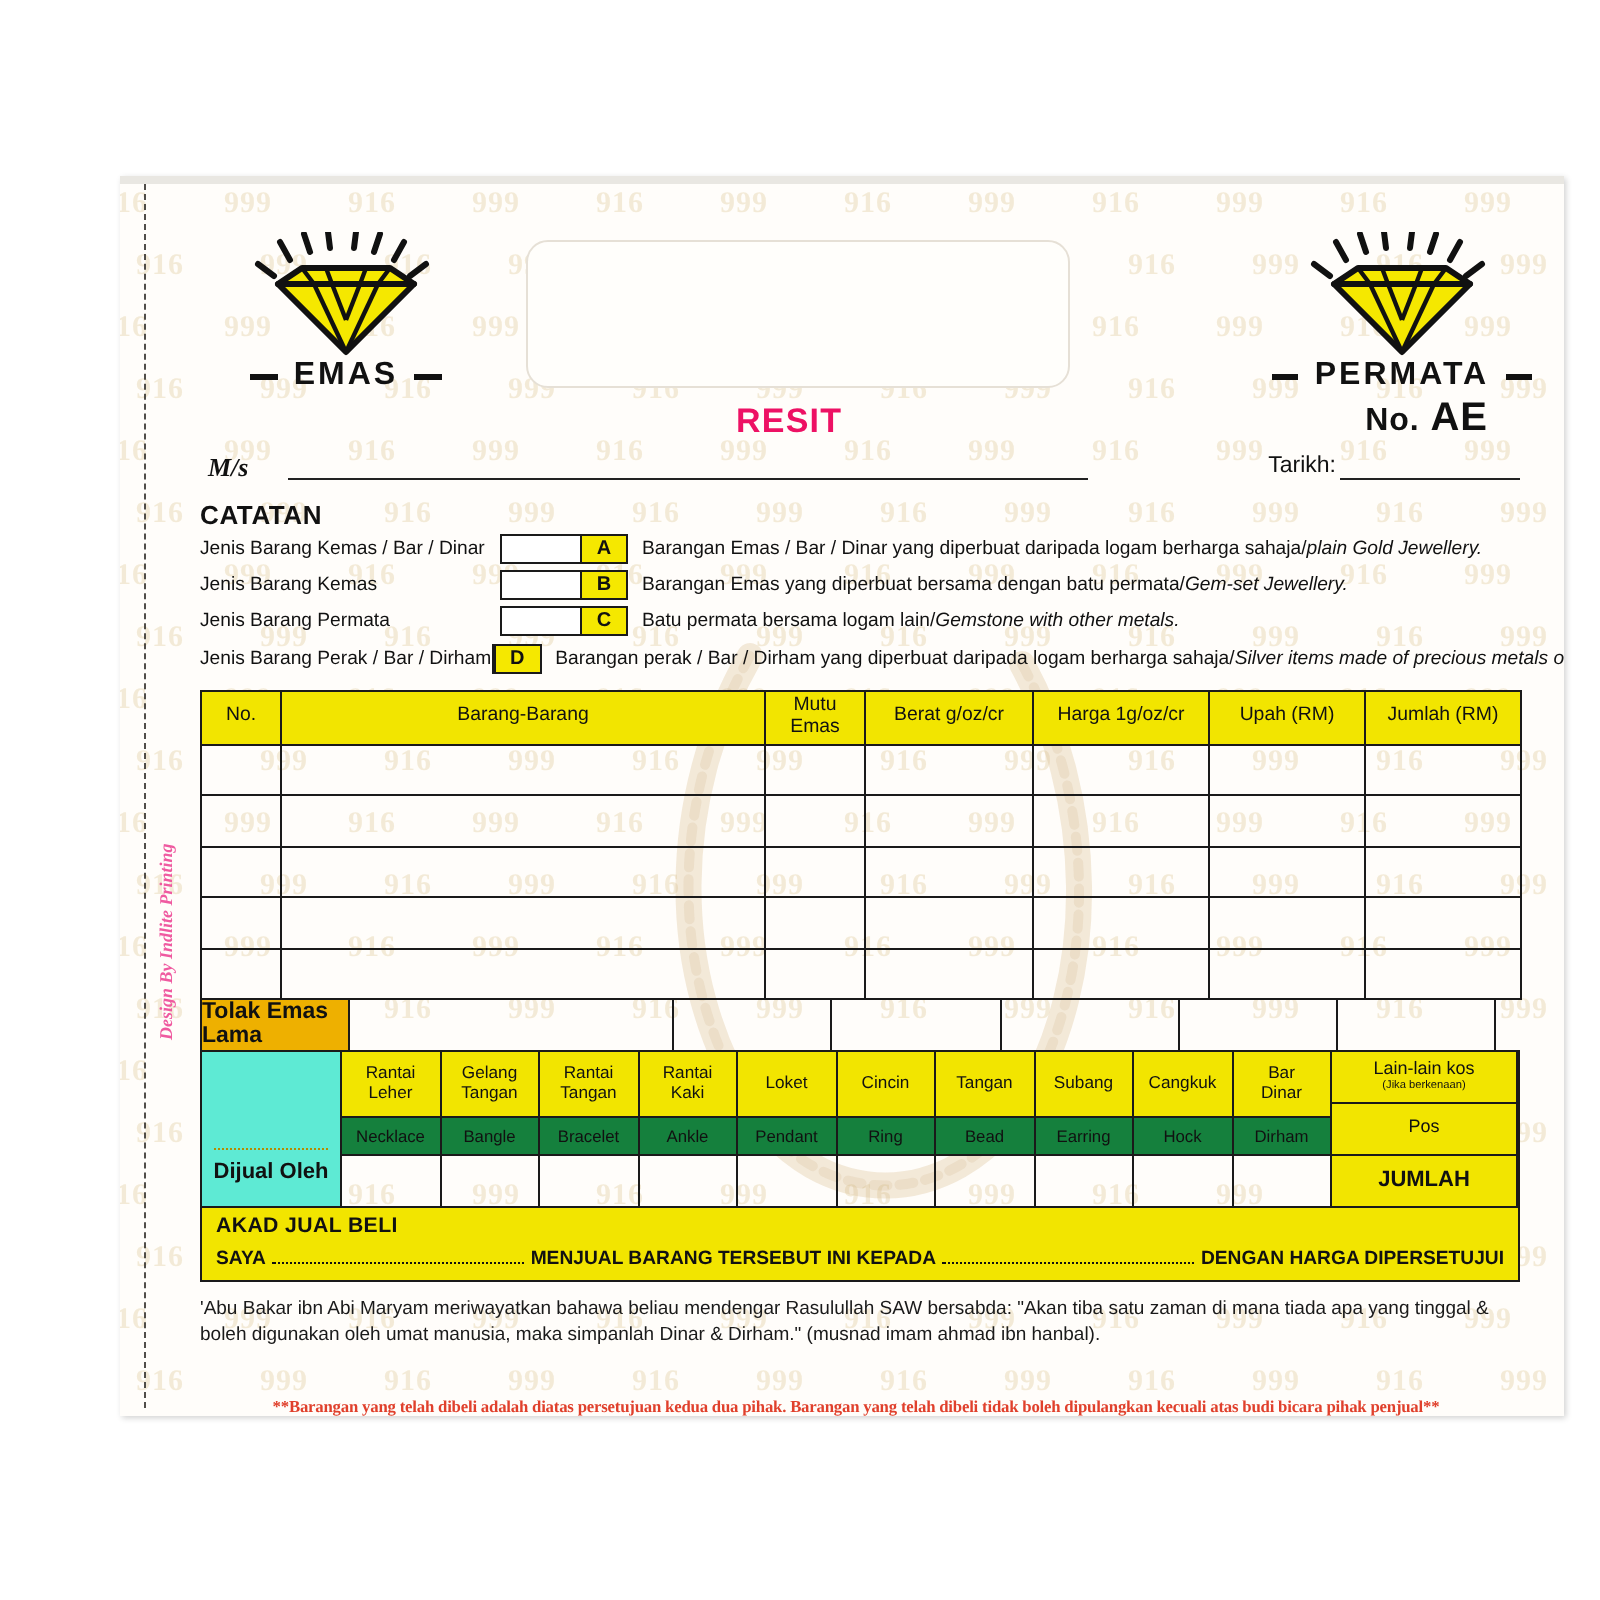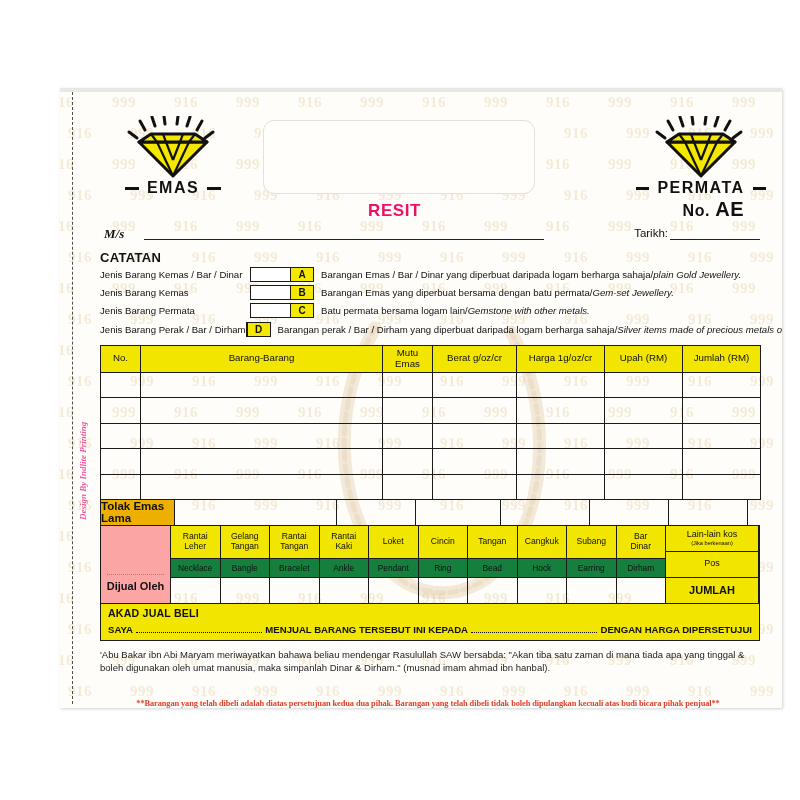--- a/index.html
+++ b/index.html
@@ -234,21 +234,21 @@
 
   
   .jewel {
     display:flex;
     width:660px;
     margin-top:-1.3px;
   }
   .jewel-left {
     width:207px;
     border:1.3px solid #1a1a1a;
-    background:#fca5a5;
+    background:#5eead4;
     position:relative;
   }
   .dijual-line {
     position:absolute;
     left:6px; right:6px; top:48px;
     border-top:1.6px dotted #b58b00;
   }
   .dijual-text {
     position:absolute;
     left:0; right:0; top:54px;
@@ -915,30 +915,30 @@
             </div>
             <div class="jcol">
               <div class="top">
                 <div>Tangan</div>
               </div>
               <div class="mid">Bead</div>
               <div class="bot"></div>
             </div>
             <div class="jcol">
               <div class="top">
-                <div>Cangkuk</div>
-              </div>
-              <div class="mid">Hock</div>
+                <div>Subang</div>
+              </div>
+              <div class="mid">Earring</div>
               <div class="bot"></div>
             </div>
             <div class="jcol">
               <div class="top">
-                <div>Subang</div>
-              </div>
-              <div class="mid">Earring</div>
+                <div>Cangkuk</div>
+              </div>
+              <div class="mid">Hock</div>
               <div class="bot"></div>
             </div>
             <div class="jcol">
               <div class="top">
                 <div>Bar</div>
                 <div>Dinar</div>
               </div>
               <div class="mid">Dirham</div>
               <div class="bot"></div>
             </div>

